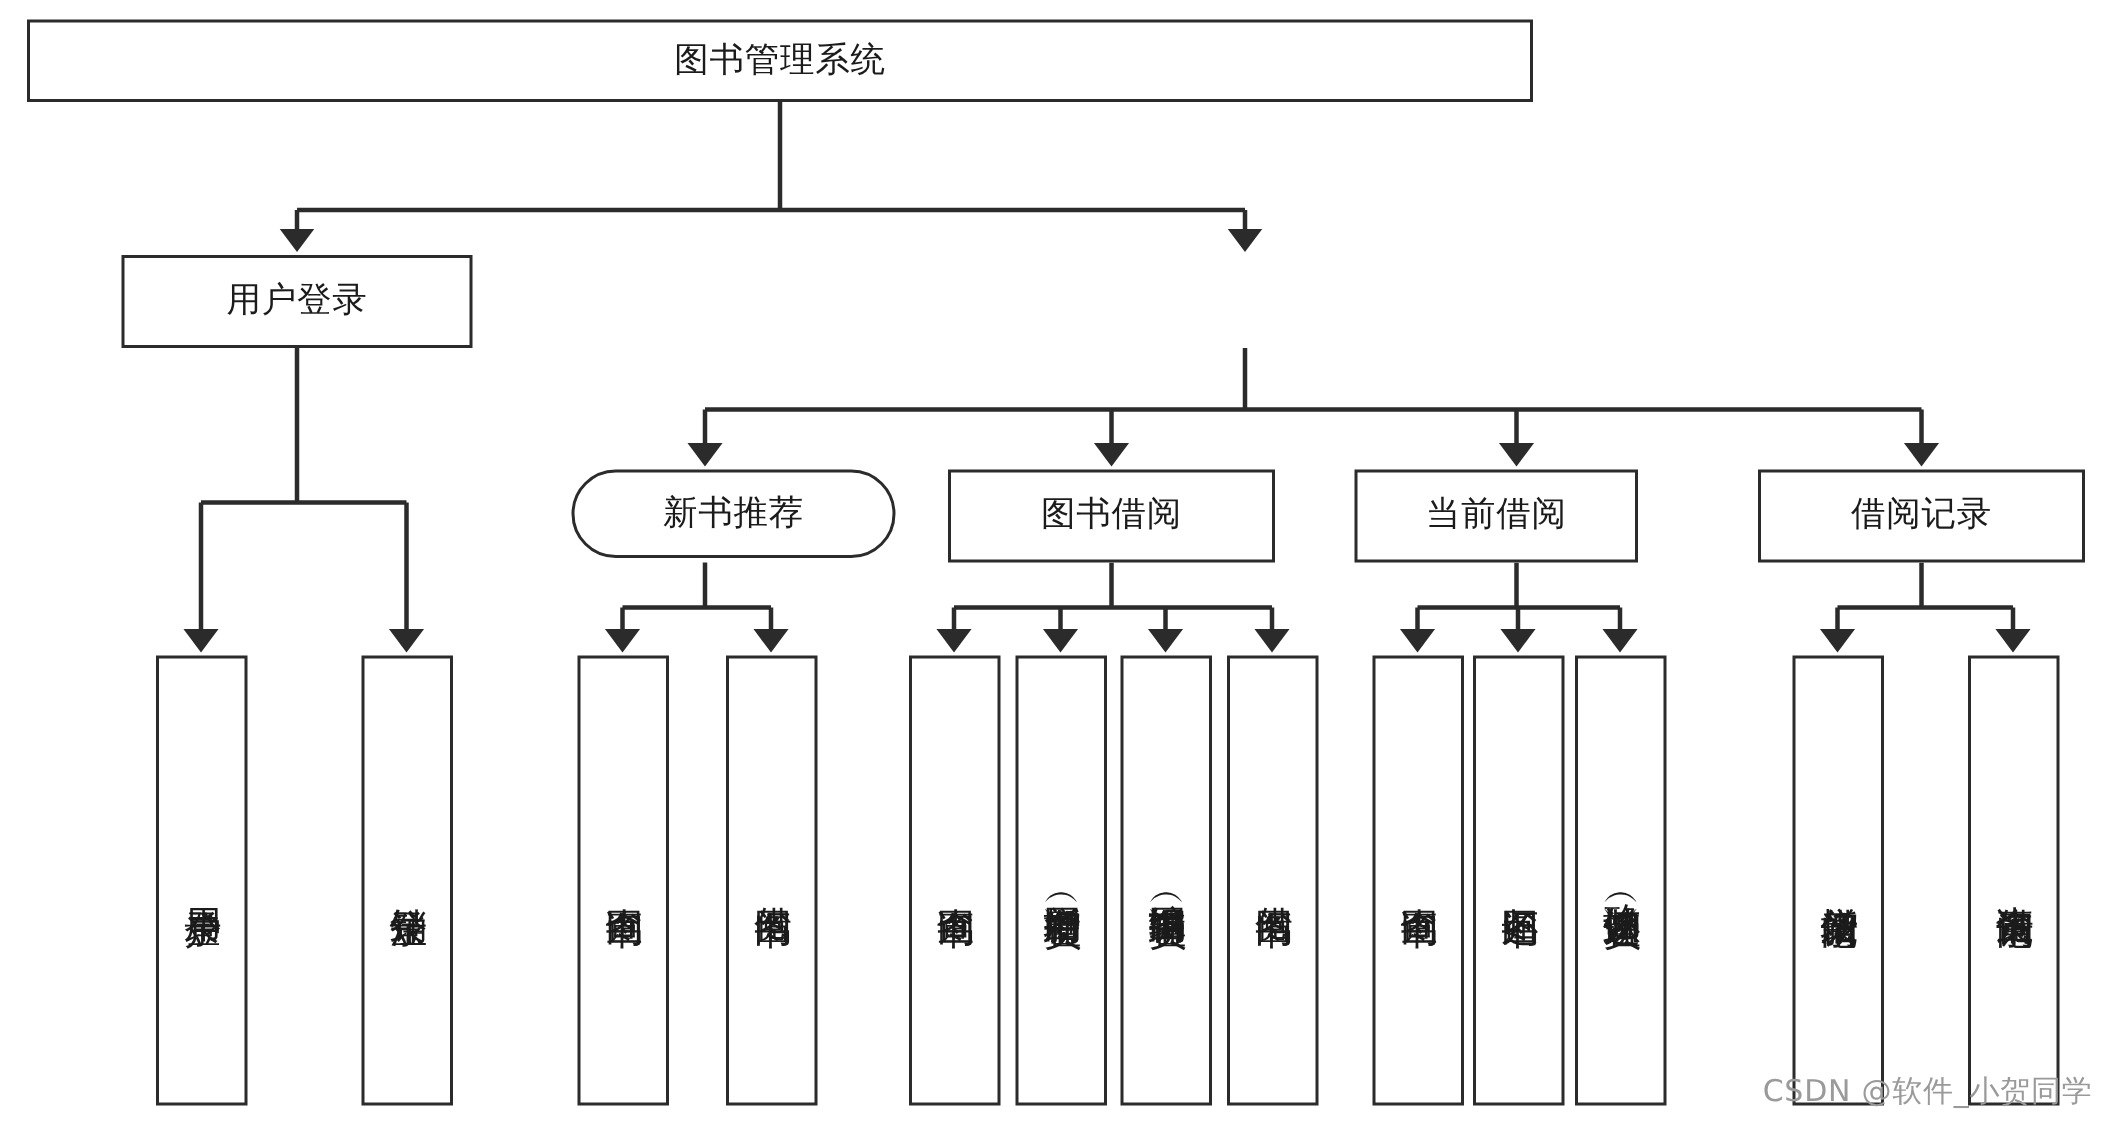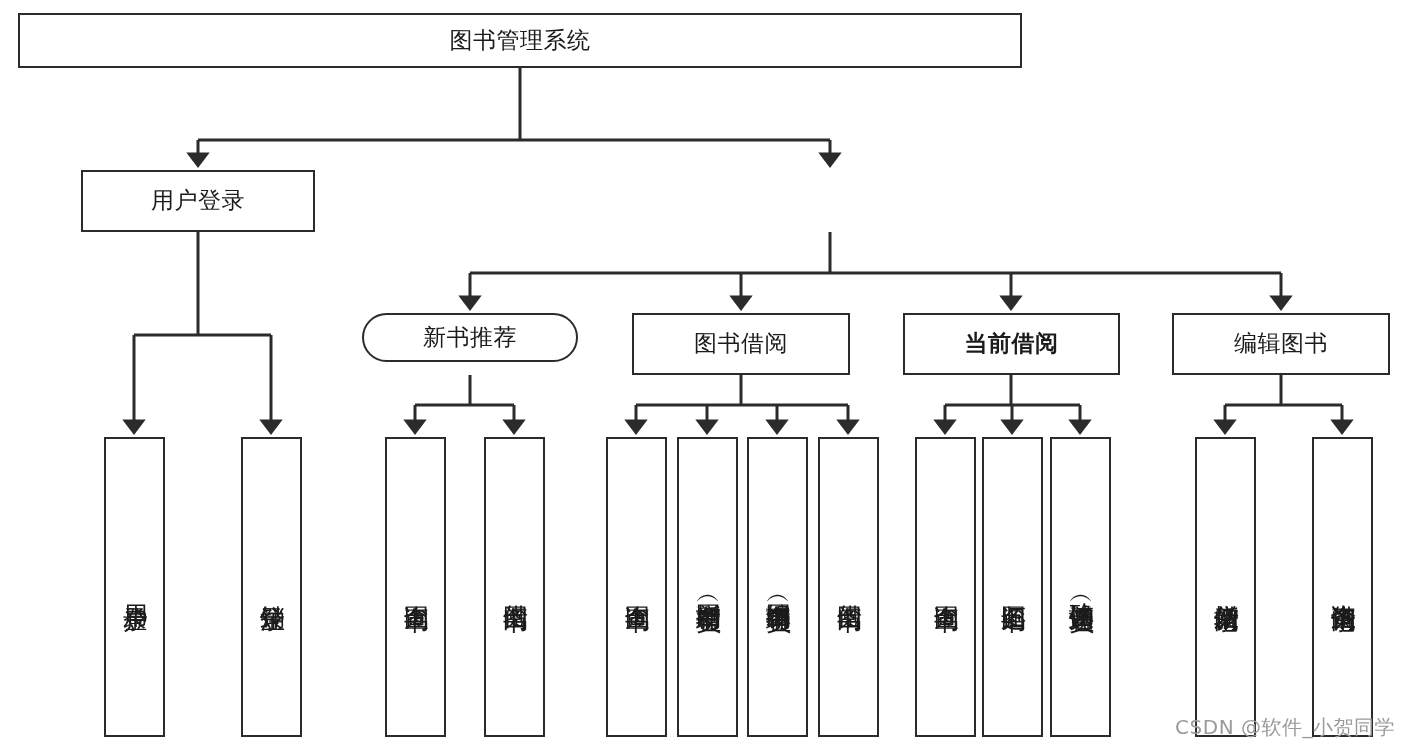--- a/index.html
+++ b/index.html
@@ -123,31 +123,31 @@
   </svg>
 
   <div class="node horiz" style="left:18px; top:13px; width:1004px; height:55px;">
     <span>图书管理系统</span>
   </div>
 
   <div class="node horiz" style="left:81px; top:170px; width:234px; height:62px;">
     <span>用户登录</span>
   </div>
 
-  <div class="node horiz" style="left:362px; top:313px; width:216px; height:49px;border-radius:31px;">
+  <div class="node horiz" style="left:381px; top:313px; width:216px; height:59px;border-radius:31px;">
     <span>新书推荐</span>
   </div>
   <div class="node horiz" style="left:632px; top:313px; width:218px; height:62px;justify-content:center;">
     <span>图书借阅</span>
   </div>
-  <div class="node horiz" style="left:903px; top:313px; width:217px; height:62px;font-weight:bold;">
+  <div class="node horiz" style="left:903px; top:313px; width:189px; height:62px;">
     <span>当前借阅</span>
   </div>
   <div class="node horiz" style="left:1172px; top:313px; width:218px; height:62px;">
-    <span>编辑图书</span>
+    <span>借阅记录</span>
   </div>
 
   <div class="node vert" style="left:104px; top:437px; width:61px; height:300px;">
     <span class="vlabel">用户登录</span>
   </div>
   <div class="node vert" style="left:241px; top:437px; width:61px; height:300px;">
     <span class="vlabel">注销登录</span>
   </div>
 
   <div class="node vert" style="left:385px; top:437px; width:61px; height:300px;">

